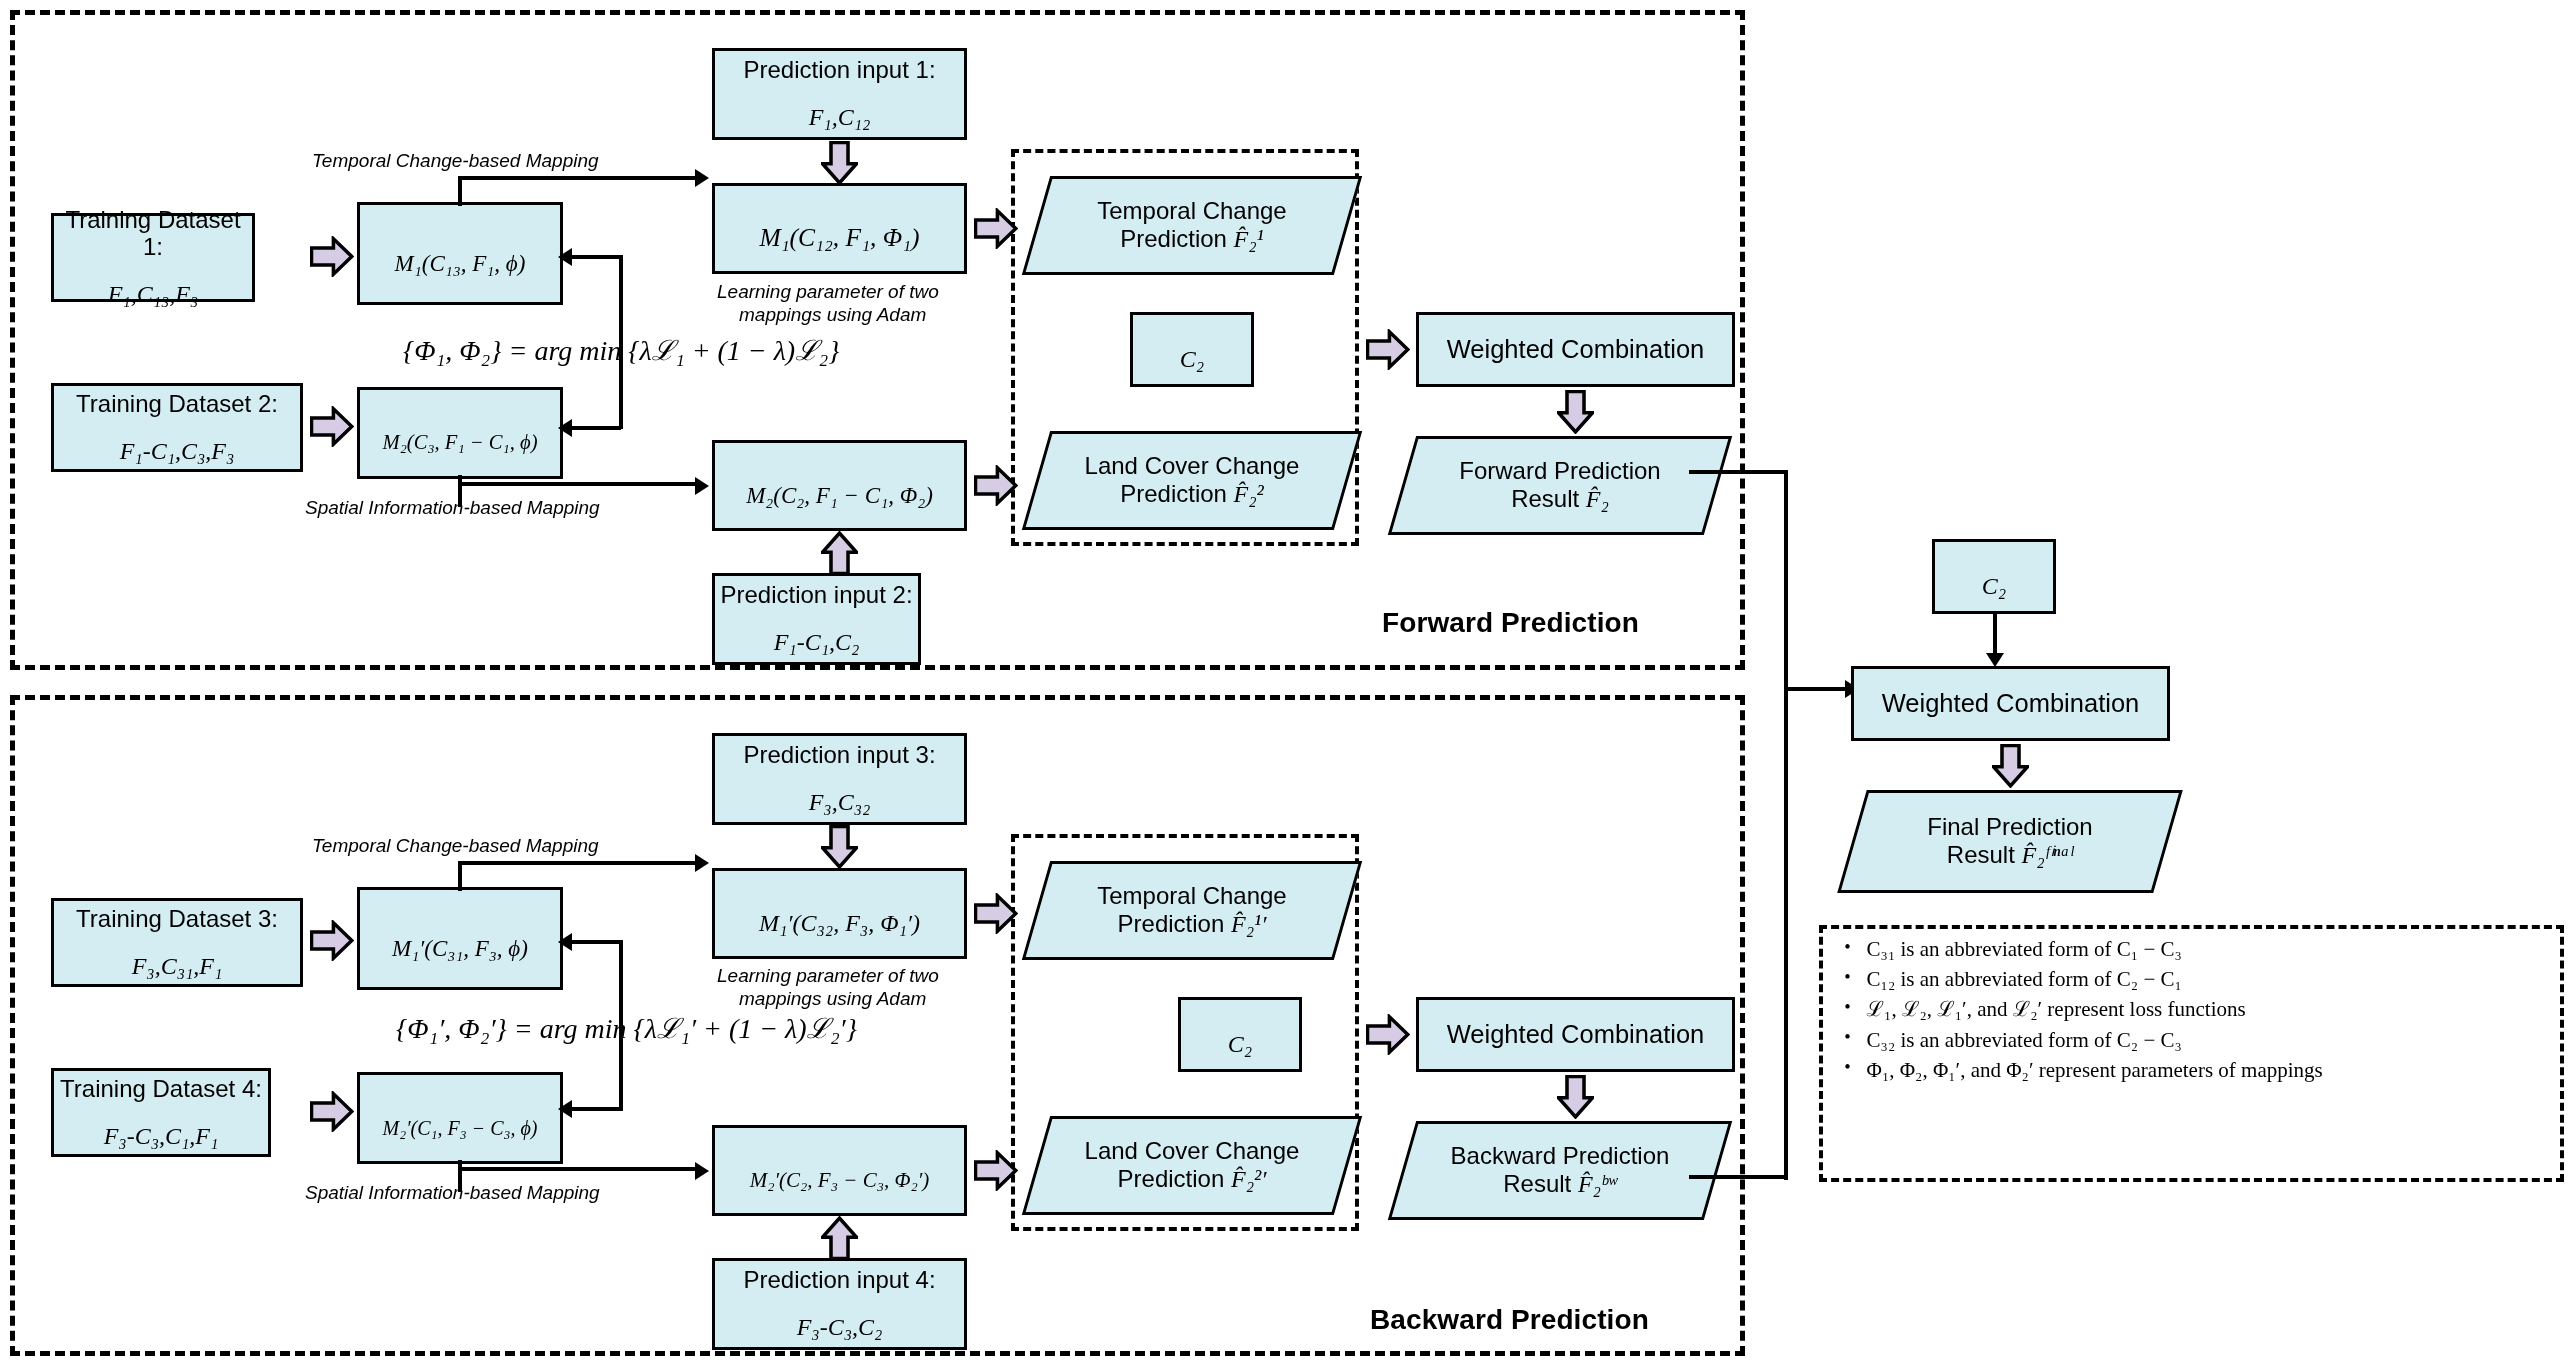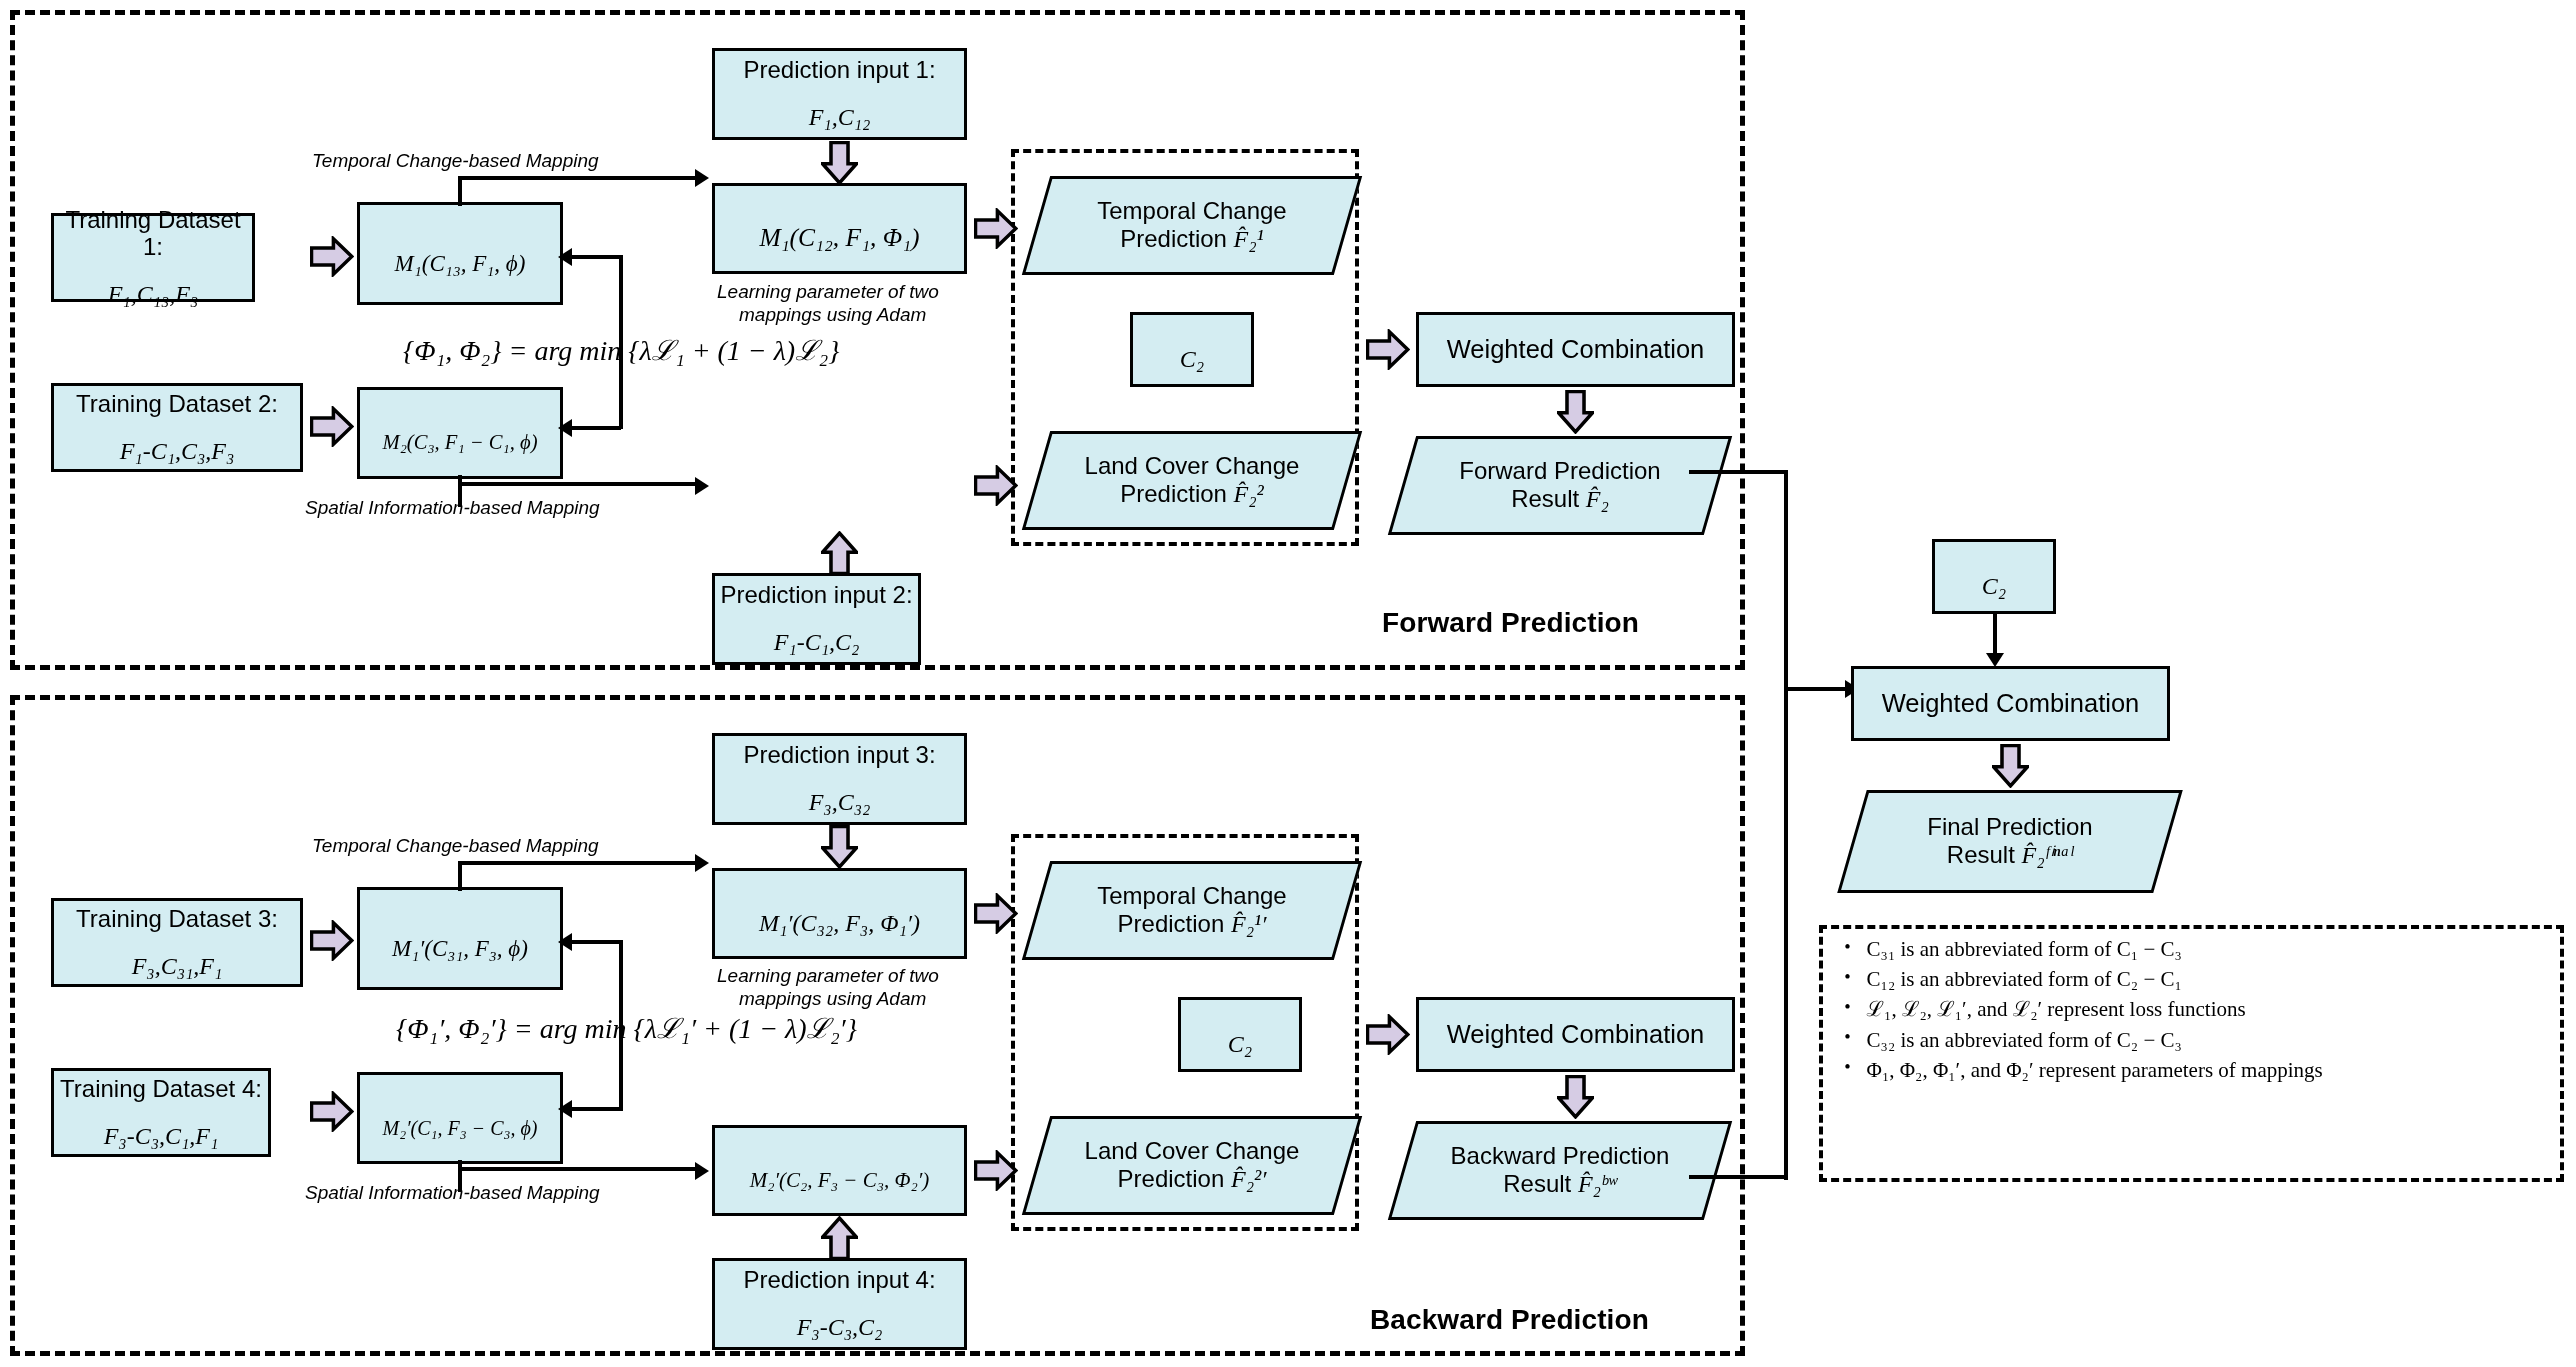--- a/index.html
+++ b/index.html
@@ -102,20 +102,23 @@
   </div>
   <div class="blockarrow" style="left:310px;top:406px;width:44px;height:41px;">
     <svg viewBox="0 0 62 58">
         <path d="M2 17 H33 V4 L59 29 L33 54 V41 H2 Z" fill="#d6cce4" stroke="#000" stroke-width="5" stroke-linejoin="miter"></path>
       </svg>
   </div>
   <div class="node" style="left:357px;top:387px;width:206px;height:92px;">
     <span class="l1 sz29 mono-serif">M₂(C₃, F₁ − C₁, ϕ)</span>
   </div>
 
+  <div class="node" style="left:712px;top:440px;width:255px;height:91px;">
+    <span class="l1 sz32 mono-serif">M₂(C₂, F₁ − C₁, Φ₂)</span>
+  </div>
 
   <div class="italic-label" style="left:305px;top:497px;">Spatial Information-based Mapping</div>
 
   <div class="blockarrow" style="left:821px;top:531px;width:37px;height:44px;">
     <svg viewBox="0 0 52 62">
         <path d="M14 60 H38 V30 H50 L26 3 L2 30 H14 Z" fill="#d6cce4" stroke="#000" stroke-width="5" stroke-linejoin="miter"></path>
       </svg>
   </div>
 
   <div class="node" style="left:712px;top:573px;width:209px;height:92px;">

